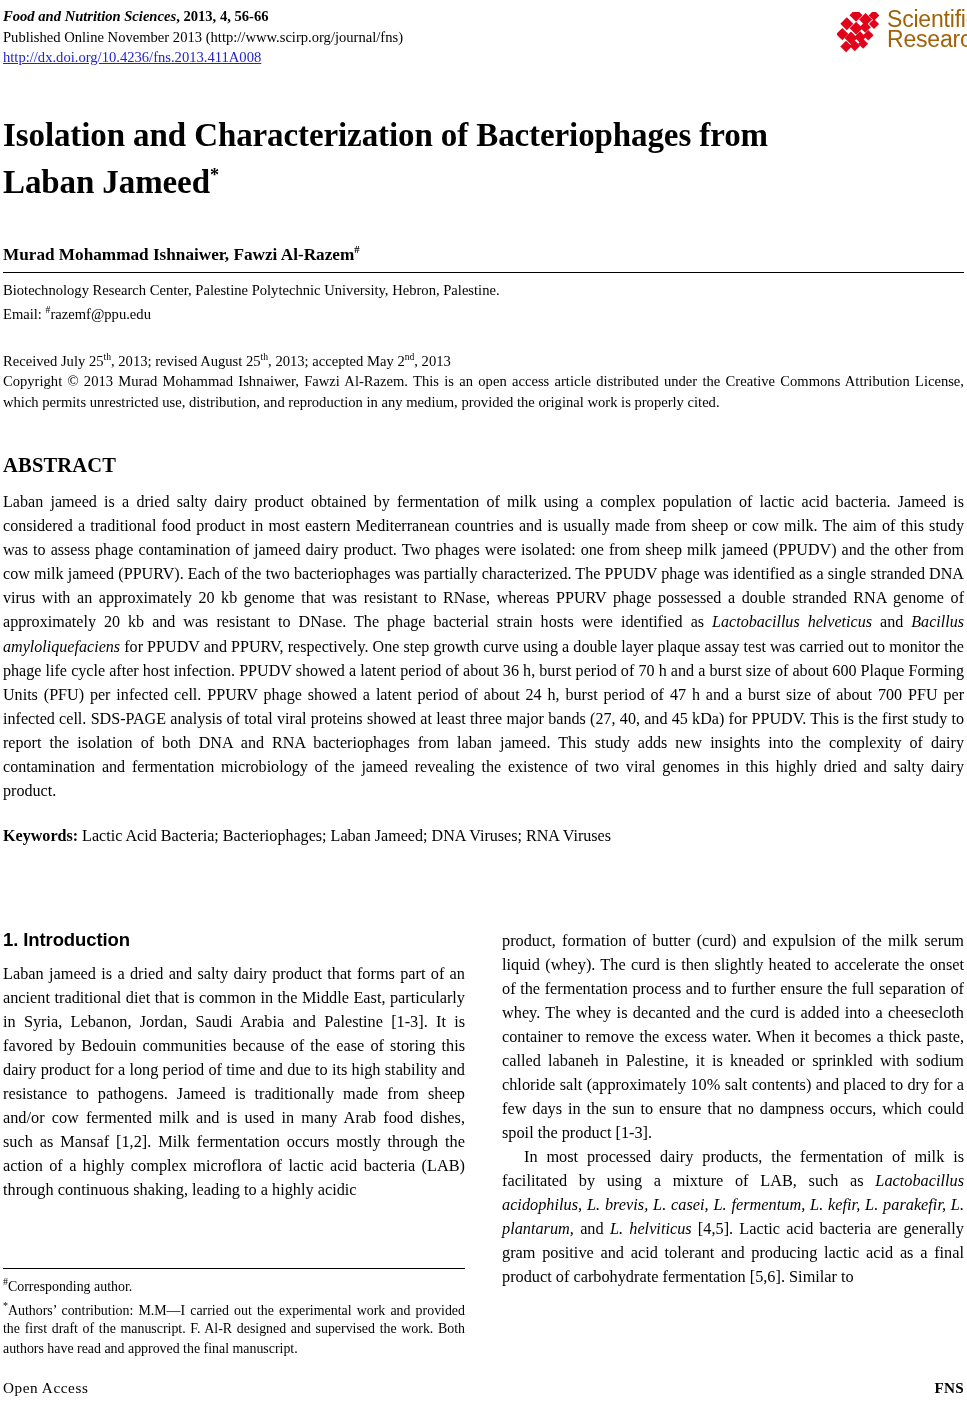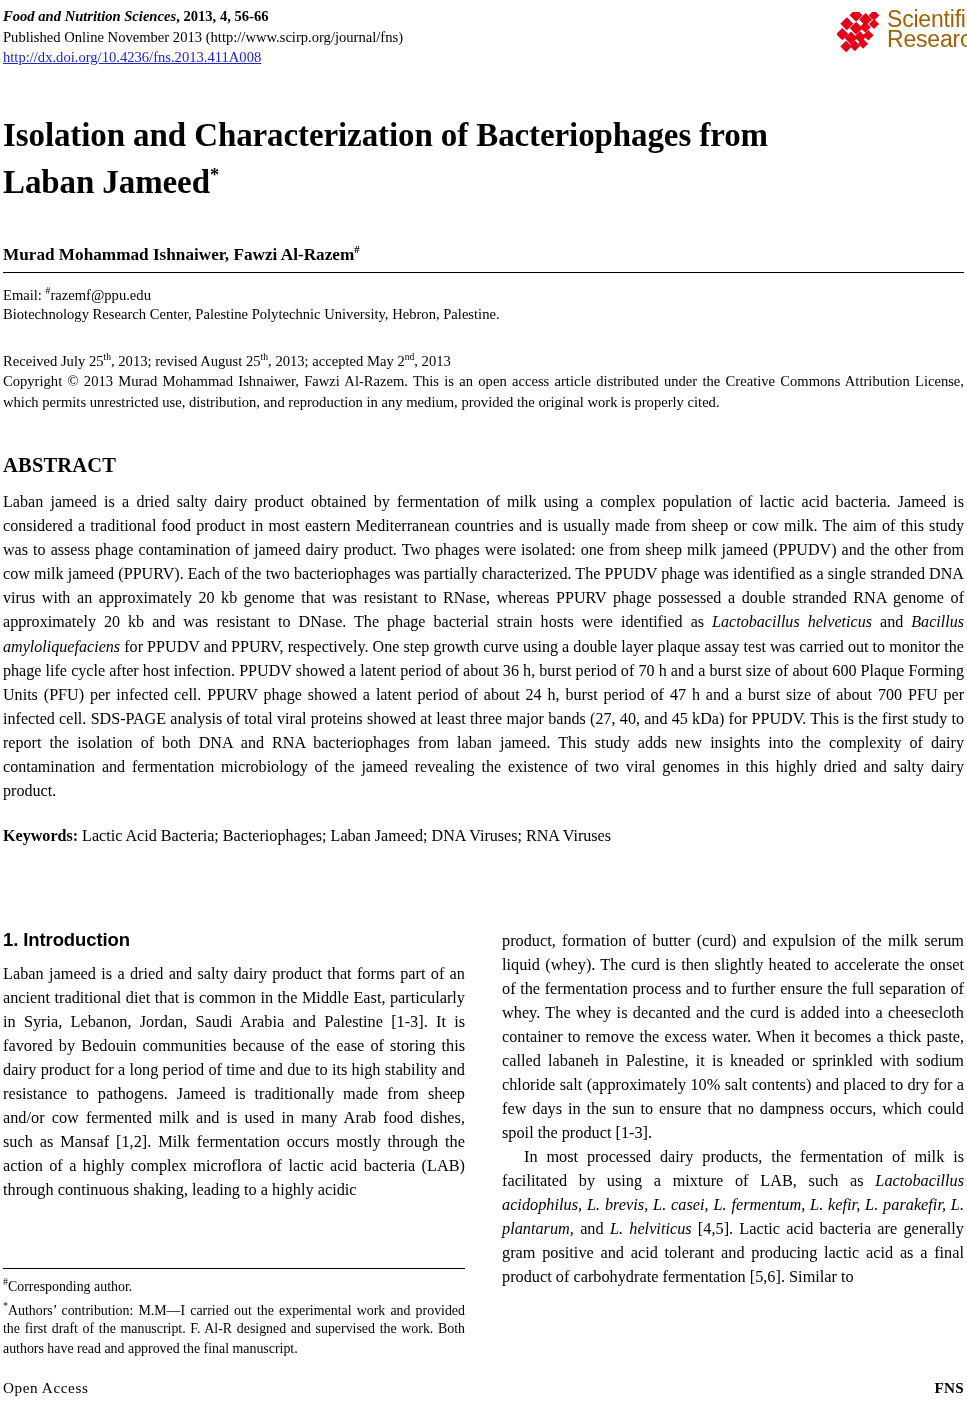--- a/index.html
+++ b/index.html
@@ -284,22 +284,22 @@
     </div>
 
     <div class="title-block">
       <h1 class="paper-title"><span>Isolation and Characterization of Bacteriophages from</span><br><span>Laban Jameed</span><sup>*</sup></h1>
     </div>
 
     <div class="authors"><span>Murad Mohammad Ishnaiwer, Fawzi Al-Razem</span><sup>#</sup></div>
     <hr class="rule">
 
     <div class="affil">
+      <div>Biotechnology Research Center, Palestine Polytechnic University, Hebron, Palestine.</div>
       <div><span>Email: </span><sup>#</sup><span>razemf@ppu.edu</span></div>
-      <div>Biotechnology Research Center, Palestine Polytechnic University, Hebron, Palestine.</div>
     </div>
 
     <div class="received"><span>Received July 25</span><sup>th</sup><span>, 2013; revised August 25</span><sup>th</sup><span>, 2013; accepted May 2</span><sup>nd</sup><span>, 2013</span></div>
 
     <div class="copyright">Copyright © 2013 Murad Mohammad Ishnaiwer, Fawzi Al-Razem. This is an open access article distributed under the Creative Commons Attribution License, which permits unrestricted use, distribution, and reproduction in any medium, provided the original work is properly cited.</div>
 
     <div class="abstract-head">ABSTRACT</div>
     <div class="abstract-body"><span>Laban jameed is a dried salty dairy product obtained by fermentation of milk using a complex population of lactic acid bacteria. Jameed is considered a traditional food product in most eastern Mediterranean countries and is usually made from sheep or cow milk. The aim of this study was to assess phage contamination of jameed dairy product. Two phages were isolated: one from sheep milk jameed (PPUDV) and the other from cow milk jameed (PPURV). Each of the two bacteriophages was partially characterized. The PPUDV phage was identified as a single stranded DNA virus with an approximately 20 kb genome that was resistant to RNase, whereas PPURV phage possessed a double stranded RNA genome of approximately 20 kb and was resistant to DNase. The phage bacterial strain hosts were identified as </span><span class="it">Lactobacillus helveticus</span><span> and </span><span class="it">Bacillus amyloliquefaciens</span><span> for PPUDV and PPURV, respectively. One step growth curve using a double layer plaque assay test was carried out to monitor the phage life cycle after host infection. PPUDV showed a latent period of about 36 h, burst period of 70 h and a burst size of about 600 Plaque Forming Units (PFU) per infected cell. PPURV phage showed a latent period of about 24 h, burst period of 47 h and a burst size of about 700 PFU per infected cell. SDS-PAGE analysis of total viral proteins showed at least three major bands (27, 40, and 45 kDa) for PPUDV. This is the first study to report the isolation of both DNA and RNA bacteriophages from laban jameed. This study adds new insights into the complexity of dairy contamination and fermentation microbiology of the jameed revealing the existence of two viral genomes in this highly dried and salty dairy product.</span></div>
 
     <div class="keywords"><b>Keywords:</b><span> Lactic Acid Bacteria; Bacteriophages; Laban Jameed; DNA Viruses; RNA Viruses</span></div>

